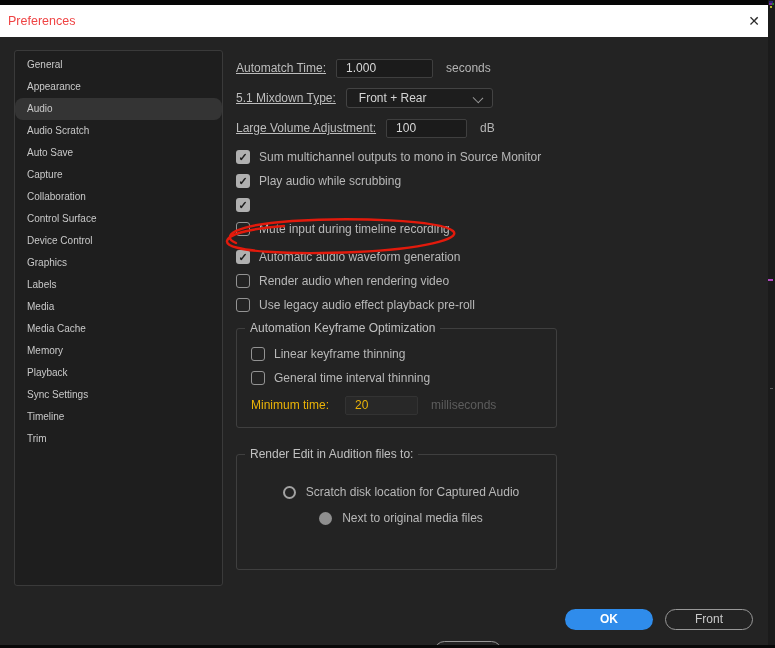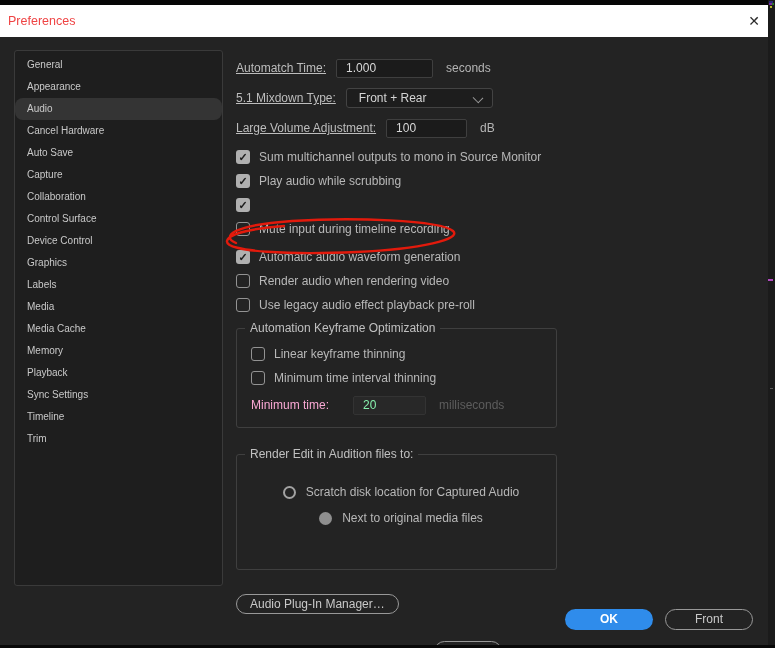--- a/index.html
+++ b/index.html
@@ -41,22 +41,22 @@
   .cbox{width:14px; height:14px; box-sizing:border-box; margin-right:9px; border-radius:3px; flex:0 0 auto; cursor:pointer;}
   .cbox.checked{background:#b0b0b0; color:#1d1d1d; font-size:11px; font-weight:bold; line-height:14px; text-align:center;}
   .cbox.unchecked{background:transparent; border:1.5px solid #939393;}
   .clabel{color:#b8b8b8; white-space:nowrap;}
 
   
   .group{position:relative; width:321px; box-sizing:border-box; border:1px solid #3f3f3f; border-radius:3px; padding:18px 12px 12px 14px; margin-top:16px;}
   .group .legend{position:absolute; top:-8px; left:8px; background:#232323; padding:0 5px; color:#c0c0c0; white-space:nowrap;}
   .group .row-check{margin-bottom:10px;}
   .row-min{display:flex; align-items:center; height:20px; margin-top:4px;}
-  .row-min label{margin-right:24px; color:#f9a8d4; white-space:nowrap;}
-  input.text.disabled{background:#282828; border:1px solid #333; color:#86efac; width:62px;}
+  .row-min label{margin-right:16px; color:#eab308; white-space:nowrap;}
+  input.text.disabled{background:#282828; border:1px solid #333; color:#eab308; width:62px;}
   .dim{color:#5d5d5d;}
 
   
   .row-radio{display:flex; align-items:center; height:14px; margin:12px 0 12px 7px;justify-content:center;}
   .radio{width:13px; height:13px; border-radius:50%; box-sizing:border-box; margin-right:10px; flex:0 0 auto; cursor:pointer;}
   .radio.ring{border:2px solid #a2a2a2; background:transparent;}
   .radio.filled{background:#8f8f8f;}
 
   
   .pill{box-sizing:border-box; border:1px solid #989898; border-radius:11px; background:transparent; color:#c9c9c9; font-size:12px; font-family:"Liberation Sans",sans-serif; cursor:pointer;}
@@ -88,21 +88,21 @@
 
     <div class="titlebar">
       <span class="title">Preferences</span>
       <span class="close-btn">✕</span>
     </div>
 
     <div class="sidebar">
       <div class="side-item">General</div>
       <div class="side-item">Appearance</div>
       <div class="side-item selected">Audio</div>
-      <div class="side-item">Cancel Hardware</div>
+      <div class="side-item">Audio Scratch</div>
       <div class="side-item">Auto Save</div>
       <div class="side-item">Capture</div>
       <div class="side-item">Collaboration</div>
       <div class="side-item">Control Surface</div>
       <div class="side-item">Device Control</div>
       <div class="side-item">Graphics</div>
       <div class="side-item">Labels</div>
       <div class="side-item">Media</div>
       <div class="side-item">Media Cache</div>
       <div class="side-item">Memory</div>
@@ -165,42 +165,41 @@
       </div>
 
       <div class="group">
         <span class="legend">Automation Keyframe Optimization</span>
         <div class="row-check">
           <span class="cbox unchecked"></span>
           <span class="clabel">Linear keyframe thinning</span>
         </div>
         <div class="row-check">
           <span class="cbox unchecked"></span>
-          <span class="clabel">Minimum time interval thinning</span>
+          <span class="clabel">General time interval thinning</span>
         </div>
         <div class="row-min">
           <label>Minimum time:</label>
           <input class="text disabled" type="text" disabled="" value="20" style="">
           <span class="suffix dim">milliseconds</span>
         </div>
       </div>
 
       <div class="group" style="margin-top:26px; padding-bottom:32px;">
         <span class="legend">Render Edit in Audition files to:</span>
         <div class="row-radio">
           <span class="radio ring"></span>
           <span class="clabel">Scratch disk location for Captured Audio</span>
         </div>
         <div class="row-radio">
           <span class="radio filled"></span>
           <span class="clabel">Next to original media files</span>
         </div>
       </div>
 
-      <div class="pill plugin-btn">Audio Plug-In Manager…</div>
     </div>
 
     <svg class="annotation" viewBox="0 0 250 42">
       <path d="M 24 29 C 8 22 22 11 80 7 C 140 3 228 6 241 17 C 250 25 210 35 145 38 C 80 41 13 38 15 27 C 17 19 44 14 72 12" fill="none" stroke="#e21a0c" stroke-width="2.4" stroke-linecap="round"></path>
     </svg>
 
     <div class="pill footer-btn btn-help">Help</div>
     <div class="pill footer-btn btn-ok">OK</div>
     <div class="pill footer-btn btn-cancel">Front</div>
   </div>

